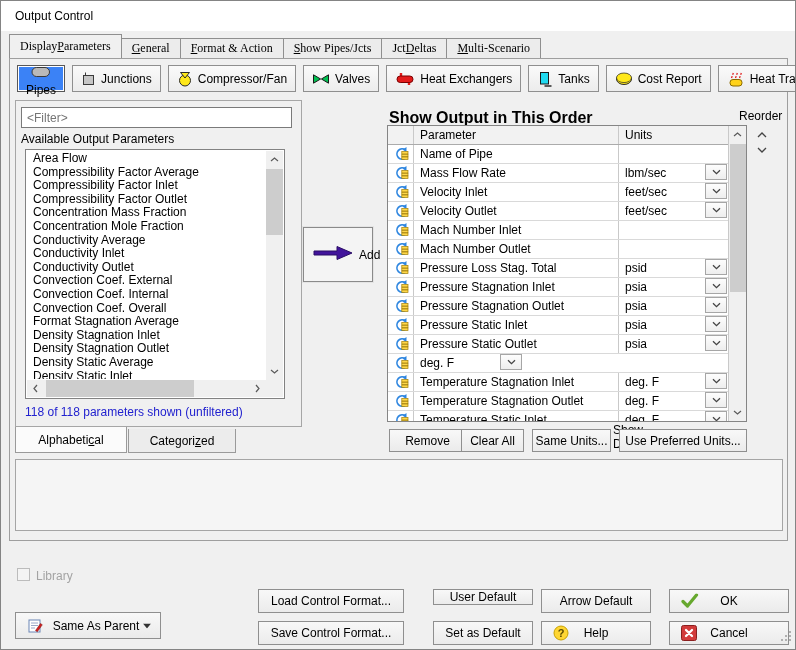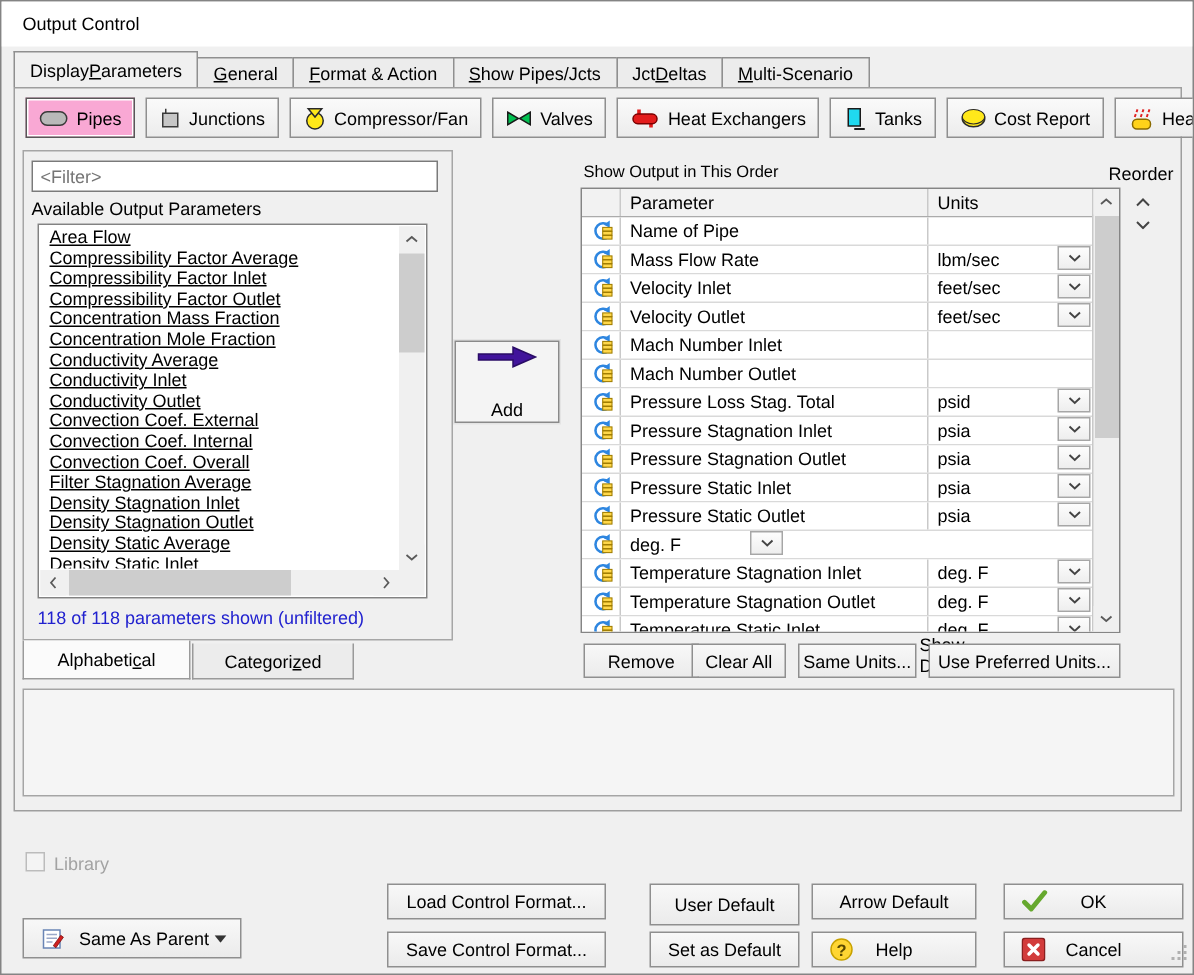--- a/index.html
+++ b/index.html
@@ -3,59 +3,59 @@
 <meta charset="utf-8">
 <style>
   html,body{margin:0;padding:0;background:#d7d7d7;font-family:"Liberation Sans",sans-serif;}
   .window{position:relative;width:796px;height:650px;background:#f0f0f0;border:1px solid #848484;box-sizing:border-box;overflow:hidden;}
   .titlebar{position:absolute;left:0;top:0;width:100%;height:30px;background:#ffffff;}
   .title{position:absolute;left:14px;top:8px;font-size:12px;color:#000;}
 
   
   .tabstrip{position:absolute;left:8px;top:34px;height:23px;display:flex;align-items:flex-end;z-index:2;}
   .tab{display:flex;align-items:center;height:20px;padding:1px 10px;font-size:12px;background:#ececec;
-       border:1px solid #8f8f8f;border-bottom:none;margin-right:-1px;box-sizing:border-box;white-space:nowrap;}
+       border:1px solid #8f8f8f;border-bottom:none;margin-right:-1px;box-sizing:border-box;white-space:nowrap;font-family:Liberation Serif, serif;}
   .tab.active{height:24px;background:#f0f0f0;position:relative;z-index:3;}
   u{text-decoration:underline;}
   .tabpage{position:absolute;left:8px;top:57px;width:779px;height:483px;border:1px solid #9e9e9e;background:#f0f0f0;box-sizing:border-box;}
 
   
   .toolbar{position:absolute;left:16px;top:64px;display:flex;gap:7px;z-index:2;}
   .toolbtn{display:inline-flex;align-items:center;gap:5px;height:27px;padding:0 8px;font-size:12px;
            background:linear-gradient(#fafafa,#ececec);border:1px solid #8f8f8f;box-sizing:border-box;white-space:nowrap;}
-  .toolbtn.active{background:#f9a8d4;border:1px solid #585858;box-shadow:inset 0 0 0 1px #fff;}
+  .toolbtn.active{background:#3b82f6;border:1px solid #585858;box-shadow:inset 0 0 0 1px #fff;flex-direction:column;}
   .toolbtn svg{display:block;}
 
   
   .groupbox{position:absolute;left:14px;top:99px;width:287px;height:327px;border:1px solid #a6a6a6;box-sizing:border-box;}
   .filter{position:absolute;left:20px;top:106px;width:271px;height:21px;border:1px solid #7a7a7a;background:#fff;
           font-size:12px;color:#8a8a8a;padding:0 5px;box-sizing:border-box;font-family:"Liberation Sans",sans-serif;}
   .listlabel{position:absolute;left:20px;top:131px;font-size:12px;color:#000;}
   .listbox{position:absolute;left:24px;top:148px;width:260px;height:250px;background:#fff;border:1px solid #828282;
            box-shadow:inset 0 0 0 1px #fff;box-sizing:border-box;overflow:hidden;}
-  .list-items{position:absolute;left:2px;top:2px;right:19px;bottom:19px;overflow:hidden;text-decoration:underline;}
+  .list-items{position:absolute;left:2px;top:2px;right:19px;bottom:19px;overflow:hidden;}
   .list-item{font-size:12px;line-height:13.6px;padding-left:5px;white-space:nowrap;color:#000;}
   .lb-vscroll{position:absolute;right:1px;top:1px;width:17px;bottom:18px;background:#f0f0f0;}
   .lb-hscroll{position:absolute;left:1px;bottom:1px;height:17px;right:18px;background:#f0f0f0;}
   .lb-corner{position:absolute;right:1px;bottom:1px;width:17px;height:17px;background:#f0f0f0;}
   .sb-btn{position:absolute;width:17px;height:17px;display:flex;align-items:center;justify-content:center;background:#f0f0f0;}
   .sb-thumb{position:absolute;background:#cdcdcd;}
   .count{position:absolute;left:24px;top:404px;font-size:12px;}
   .btab{position:absolute;display:flex;align-items:center;justify-content:center;font-size:12px;
         border:1px solid #9a9a9a;border-top:none;box-sizing:border-box;}
   .btab.active{left:14px;top:426px;width:112px;height:26px;background:#fbfbfb;z-index:2;}
   .btab.inactive{left:127px;top:428px;width:108px;height:24px;background:#ececec;}
 
   
   .addbtn{position:absolute;left:302px;top:226px;width:70px;height:55px;background:#f4f4f4;border:1px solid #8a8a8a;
-          box-shadow:0 0 0 1px #e4e4e4;display:flex;flex-direction:column;align-items:center;justify-content:space-between;gap:3px;
+          box-shadow:0 0 0 1px #e4e4e4;display:flex;flex-direction:row;align-items:center;justify-content:flex-start;gap:3px;
           font-size:12px;box-sizing:border-box;}
 
   
-  .outlabel{position:absolute;left:388px;top:108px;font-size:11px;}
+  .outlabel{position:absolute;left:388px;top:108px;font-size:16px;font-weight:bold;}
   .reorderlabel{position:absolute;left:738px;top:108px;font-size:12px;}
   .grid{position:absolute;left:386px;top:124px;width:360px;height:297px;border:1px solid #858585;background:#fff;
         box-sizing:border-box;overflow:hidden;}
   .ghead{display:flex;height:19px;background:#f2f2f2;border-bottom:1px solid #ababab;box-sizing:border-box;}
   .ghead .gcell{font-size:12px;padding-top:2px;}
   .gcell{box-sizing:border-box;}
   .gicon{width:26px;border-right:1px solid #c9c9c9;display:flex;align-items:center;justify-content:center;flex:none;}
   .gparam{width:205px;border-right:1px solid #c9c9c9;padding:2px 0 0 6px;font-size:12px;white-space:nowrap;overflow:hidden;flex:none;}
   .gunits{width:110px;position:relative;padding:2px 0 0 6px;font-size:12px;flex:none;}
   .grow{display:flex;height:19px;border-bottom:1px solid #d9d9d9;background:#fff;box-sizing:border-box;}
@@ -185,21 +185,21 @@
         <div class="list-item">Compressibility Factor Inlet</div>
         <div class="list-item">Compressibility Factor Outlet</div>
         <div class="list-item">Concentration Mass Fraction</div>
         <div class="list-item">Concentration Mole Fraction</div>
         <div class="list-item">Conductivity Average</div>
         <div class="list-item">Conductivity Inlet</div>
         <div class="list-item">Conductivity Outlet</div>
         <div class="list-item">Convection Coef. External</div>
         <div class="list-item">Convection Coef. Internal</div>
         <div class="list-item">Convection Coef. Overall</div>
-        <div class="list-item">Filter Stagnation Average</div>
+        <div class="list-item">Format Stagnation Average</div>
         <div class="list-item">Density Stagnation Inlet</div>
         <div class="list-item">Density Stagnation Outlet</div>
         <div class="list-item">Density Static Average</div>
         <div class="list-item">Density Static Inlet</div>
       </div>
     <div class="lb-vscroll">
       <span class="sb-btn" style="top:0;left:0;">
         <svg width="9" height="5" viewBox="0 0 9 5">
             <polyline points="1,4 4.5,1 8,4" fill="none" stroke="#5a5a5a" stroke-width="1.2"></polyline>
           </svg>
@@ -582,21 +582,21 @@
     <span class="btn-label">Same As Parent</span>
     <span class="sap-caret">
       <svg width="8" height="5" viewBox="0 0 8 5">
           <polygon points="0,0 8,0 4,5" fill="#333"></polygon>
         </svg>
     </span>
   </button>
 
   <button class="pushbtn" style="left:257px;top:588px;width:146px;height:24px;">Load Control Format...</button>
   <button class="pushbtn" style="left:257px;top:620px;width:146px;height:24px;">Save Control Format...</button>
-  <button class="pushbtn" style="left:432px;top:588px;width:100px;height:28px;">User Default</button>
+  <button class="pushbtn" style="left:432px;top:588px;width:100px;height:16px;">User Default</button>
   <button class="pushbtn" style="left:432px;top:620px;width:100px;height:24px;">Set as Default</button>
   <button class="pushbtn" style="left:540px;top:588px;width:110px;height:24px;">Arrow Default</button>
 
   <button class="pushbtn" style="left:540px;top:620px;width:110px;height:24px;">
     <span class="icon-left">
       <svg width="16" height="16" viewBox="0 0 16 16">
           <circle cx="8" cy="8" r="7" fill="#ffd633" stroke="#c8a200"></circle>
           <text x="8" y="12" font-size="11" font-weight="bold" text-anchor="middle" fill="#5a4a00" font-family="Liberation Sans, sans-serif">?</text>
         </svg>
     </span>

